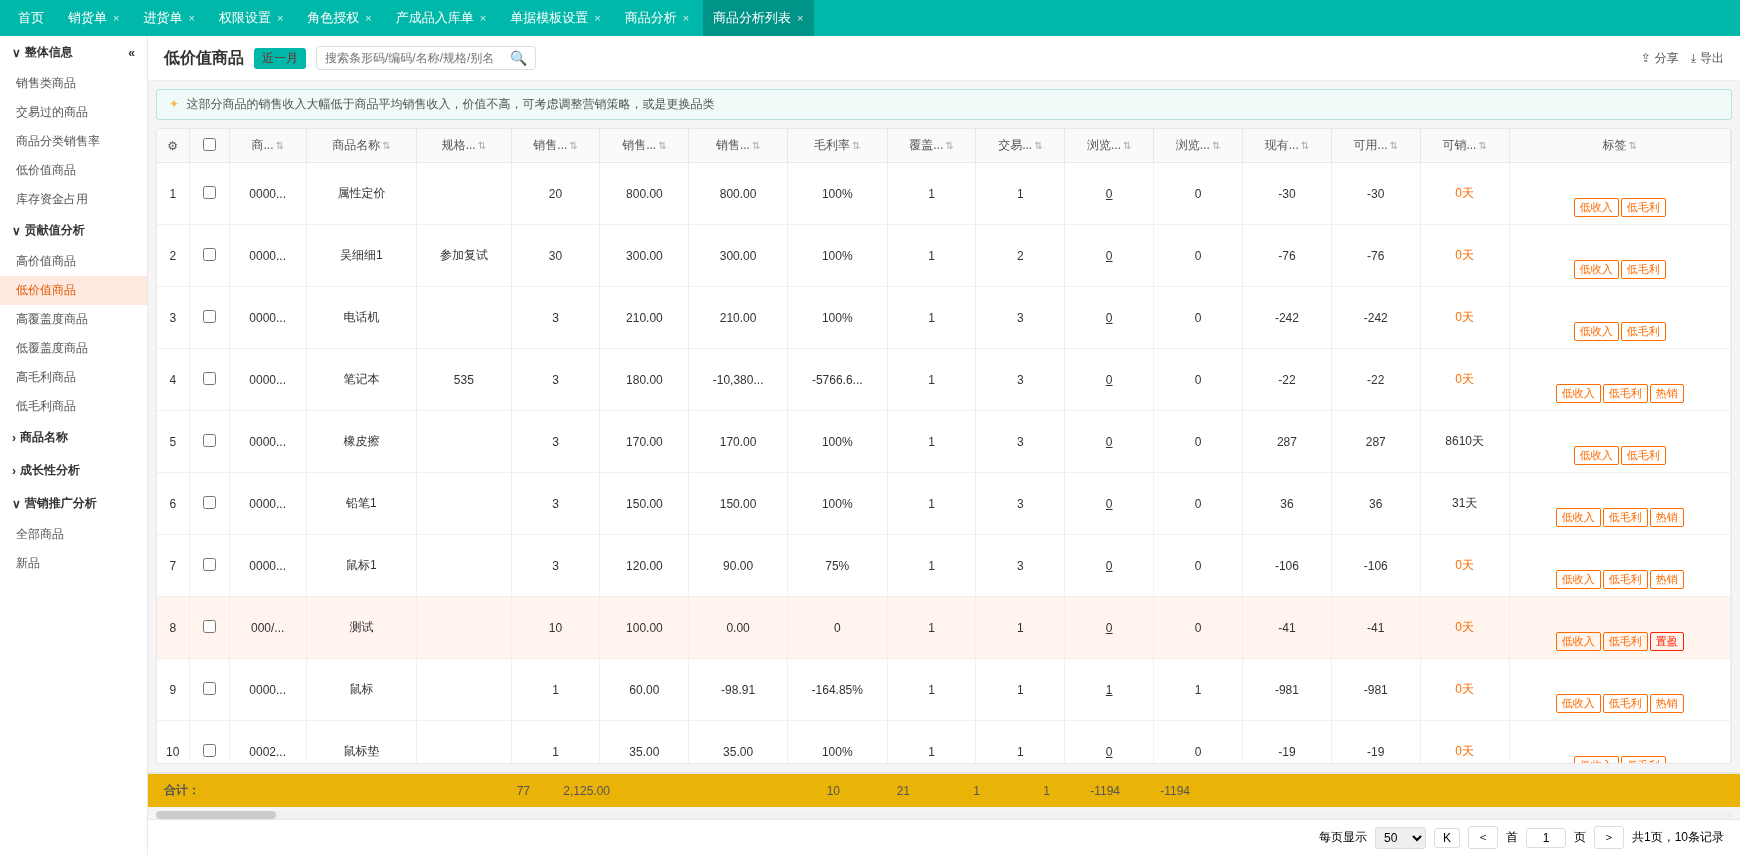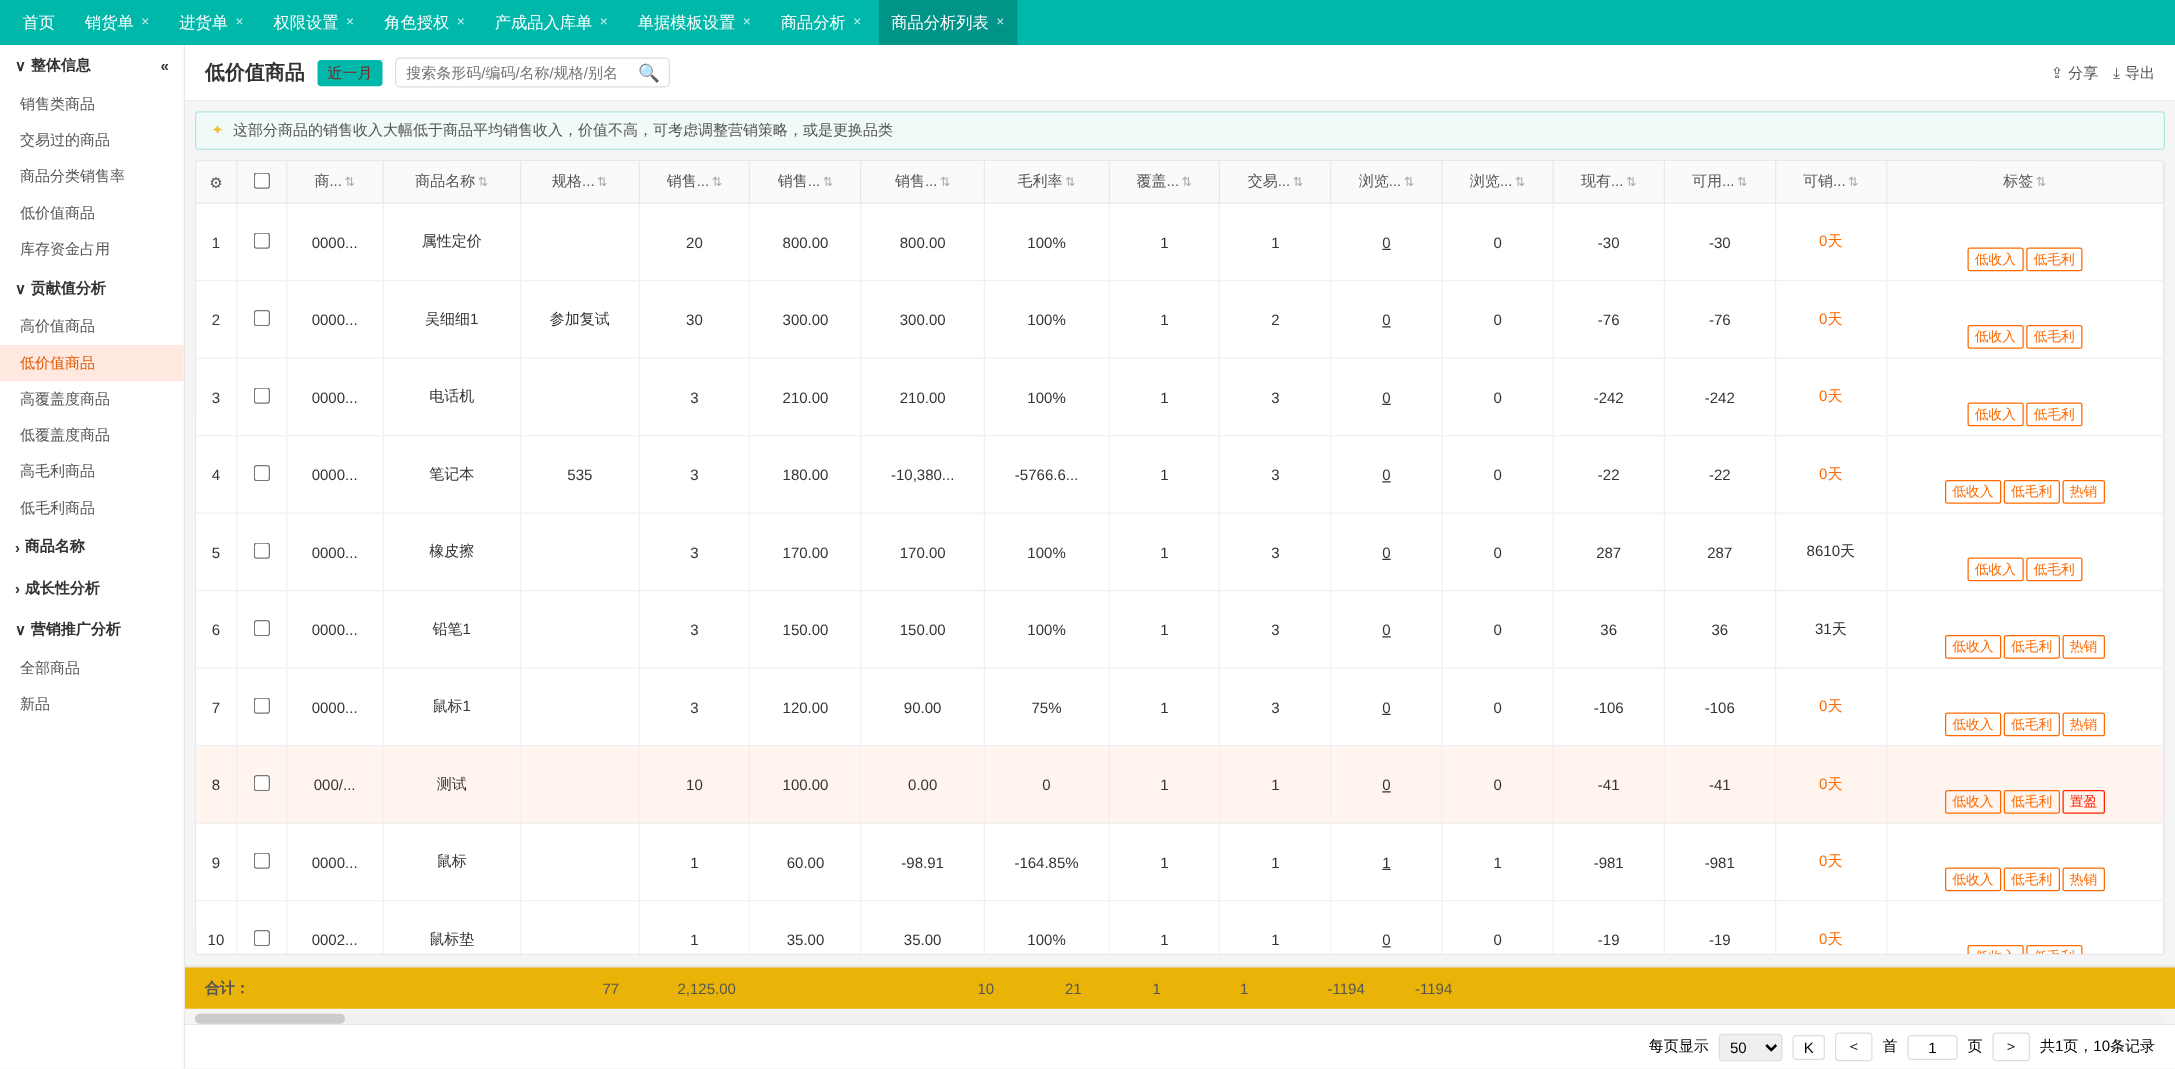--- a/index.html
+++ b/index.html
@@ -202,21 +202,21 @@
       color: #555;
     }
     .footer-bar .total-label { font-weight: bold; margin-right: 16px; }
     .footer-total-values {
       display: flex;
       gap: 0;
       flex: 1;
     }
     .footer-val {
       min-width: 60px;
-      text-align: left;
+      text-align: right;
       padding: 0 6px;
     }
 
     
     .pagination-bar {
       background: #fff;
       border-top: 1px solid #e8e8e8;
       padding: 6px 16px;
       display: flex;
       align-items: center;

